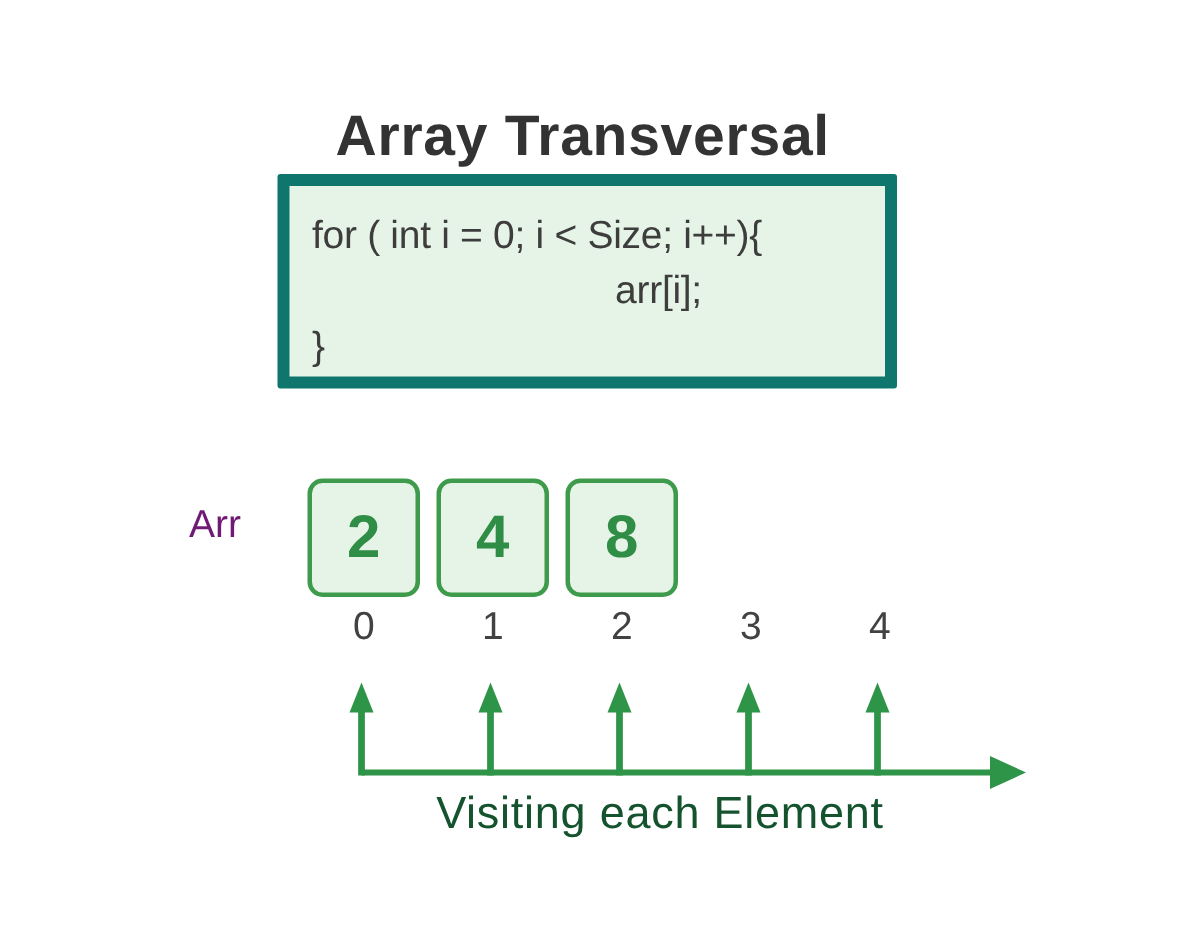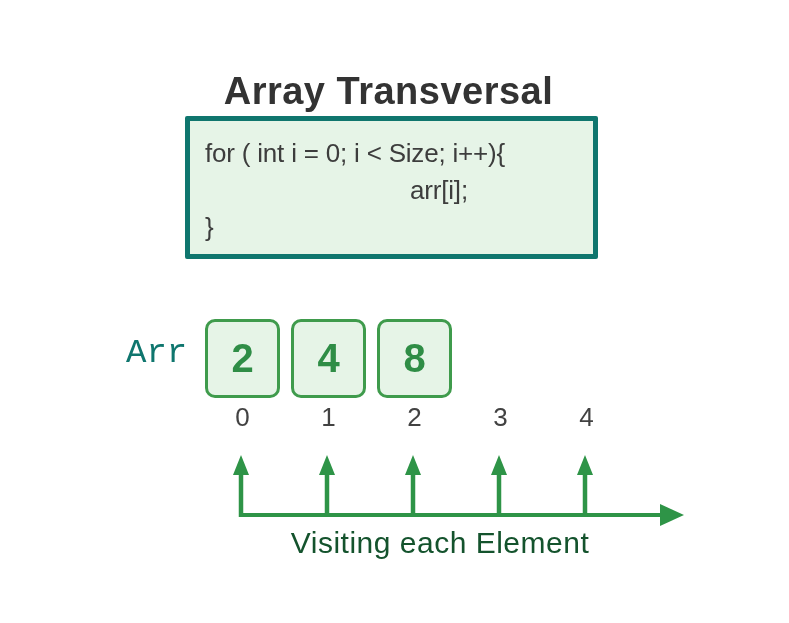--- a/index.html
+++ b/index.html
@@ -22,39 +22,38 @@
     letter-spacing: 0.5px;
     color: #333333;
     margin-top: 26px;
   }
 
   .code-box {
     position: absolute;
     left: 185px; top: 116px;
     width: 413px; height: 143px;
     background: #e6f4e7;
-    border: 5px solid #0f766e;
+    border: 8px solid #0f766e;
     border-radius: 2px;
     padding: 14px 0 0 15px;
   }
   .code-line {
     font-size: 26px;
     line-height: 37px;
     color: #3d3d3d;
     white-space: pre;
     letter-spacing: -0.2px;
   }
   .code-line.indented { padding-left: 80px; text-align: center; }
 
   .arr-label {
     position: absolute;
     left: 126px; top: 334px;
-    font-size: 34px;
-    color: #0f766e;
-    font-family: Liberation Mono, monospace;
+    font-size: 26px;
+    color: #701a75;
   }
 
   .cells-row {
     position: absolute;
     left: 205px; top: 319px;
     display: flex;
     gap: 11px;
   }
   .cell {
     width: 75px; height: 79px;

